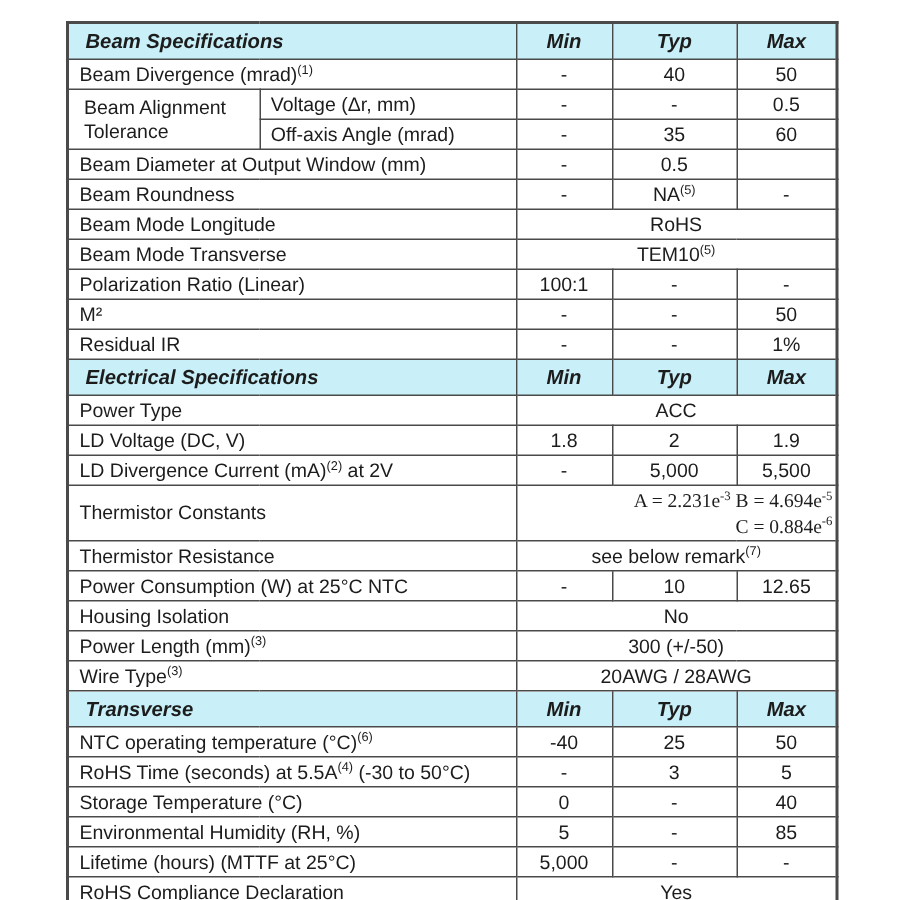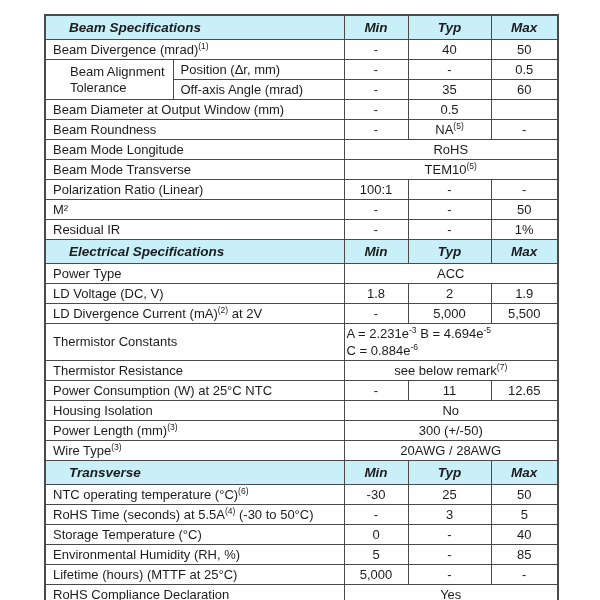--- a/index.html
+++ b/index.html
@@ -19,34 +19,34 @@
   table{border:2px solid var(--border);}
   td{
     border:1px solid var(--border);
     font-size:13px;
     line-height:16px;
     overflow:hidden;
     white-space:nowrap;
   }
   td.lbl{text-align:left;padding:1px 4px 1px 7px;height:17px;}
   td.val{text-align:center;padding:1px 2px;height:17px;}
-  td.group{text-align:left;padding:1px 4px 1px 24px;vertical-align:middle;white-space:normal;}
+  td.group{text-align:left;padding:1px 4px 1px 10px;vertical-align:middle;white-space:normal;}
   tr.sec td{
     background:var(--header-bg);
     font-weight:bold;font-style:italic;
     height:21px;font-size:13.5px;
   }
-  tr.sec td.lbl{padding-left:23px;}
+  tr.sec td.lbl{padding-left:11px;}
   sup{
     font-size:8.5px;
     line-height:0;
     vertical-align:baseline;
     position:relative;top:-5px;
   }
-  .therm-line{text-align:left;line-height:17px;}
+  .therm-line{text-align:right;line-height:17px;font-family:Liberation Serif, serif;}
 </style>
 </head>
 <body>
 
 <div class="sheet">
 <table>
   <colgroup>
     <col style="width:128px">
         <col style="width:171px">
         <col style="width:64px">
@@ -64,21 +64,21 @@
 
   <tr>
     <td class="lbl" colspan="2"><span>Beam Divergence (mrad)</span><sup>(1)</sup></td>
     <td class="val">-</td>
     <td class="val">40</td>
     <td class="val">50</td>
   </tr>
 
   <tr>
     <td class="group" rowspan="2">Beam Alignment Tolerance</td>
-    <td class="lbl">Position (Δr, mm)</td>
+    <td class="lbl">Voltage (Δr, mm)</td>
     <td class="val">-</td>
     <td class="val">-</td>
     <td class="val">0.5</td>
   </tr>
   <tr>
     <td class="lbl">Off-axis Angle (mrad)</td>
     <td class="val">-</td>
     <td class="val">35</td>
     <td class="val">60</td>
   </tr>
@@ -163,21 +163,21 @@
   </tr>
 
   <tr>
     <td class="lbl" colspan="2">Thermistor Resistance</td>
     <td class="val" colspan="3"><span>see below remark</span><sup>(7)</sup></td>
   </tr>
 
   <tr>
     <td class="lbl" colspan="2">Power Consumption (W) at 25°C NTC</td>
     <td class="val">-</td>
-    <td class="val">11</td>
+    <td class="val">10</td>
     <td class="val">12.65</td>
   </tr>
 
   <tr>
     <td class="lbl" colspan="2">Housing Isolation</td>
     <td class="val" colspan="3">No</td>
   </tr>
 
   <tr>
     <td class="lbl" colspan="2"><span>Power Length (mm)</span><sup>(3)</sup></td>
@@ -191,21 +191,21 @@
 
   <tr class="sec">
     <td class="lbl" colspan="2">Transverse</td>
     <td class="val">Min</td>
     <td class="val">Typ</td>
     <td class="val">Max</td>
   </tr>
 
   <tr>
     <td class="lbl" colspan="2"><span>NTC operating temperature (°C)</span><sup>(6)</sup></td>
-    <td class="val">-30</td>
+    <td class="val">-40</td>
     <td class="val">25</td>
     <td class="val">50</td>
   </tr>
 
   <tr>
     <td class="lbl" colspan="2"><span>RoHS Time (seconds) at 5.5A</span><sup>(4)</sup><span> (-30 to 50°C)</span></td>
     <td class="val">-</td>
     <td class="val">3</td>
     <td class="val">5</td>
   </tr>

